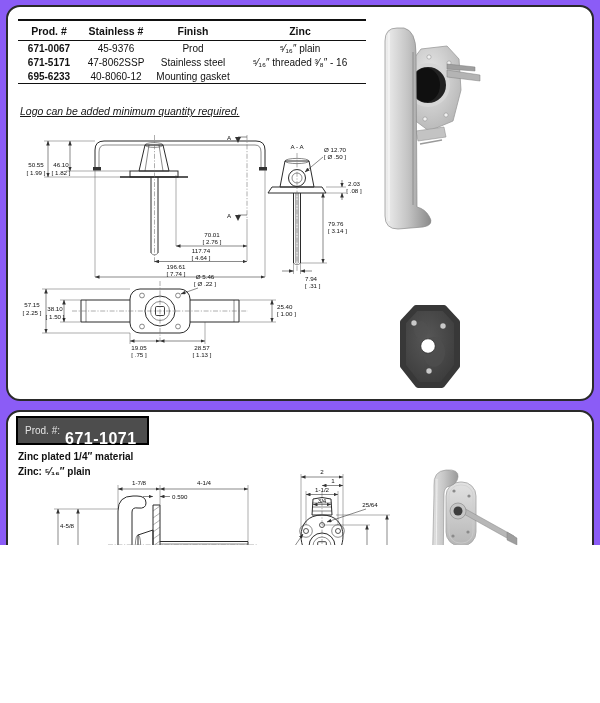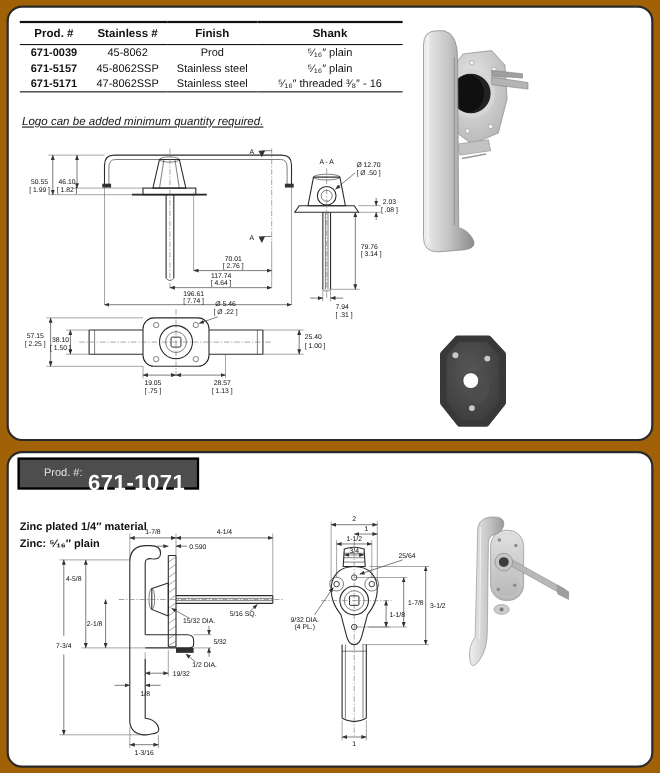--- a/index.html
+++ b/index.html
@@ -1,36 +1,36 @@
 <!DOCTYPE html>
 <html><head>
 <meta charset="utf-8">
 <style>
   * { margin:0; padding:0; box-sizing:border-box; }
   html,body { background:#fff; }
   body { font-family:"Liberation Sans","DejaVu Sans",sans-serif; color:#111; }
-  .page { position:relative; width:600px; height:703px; background:#a16207; overflow:hidden; }
+  .page { position:relative; width:600px; height:545px; background:#8b5cf6; overflow:hidden; }
   .panel { position:absolute; border:2px solid #2a2a2a; border-radius:14px; background:#fff; }
   .panel.top { left:6px; top:5px; width:588px; height:396px; }
   .panel.bottom { left:6px; top:410px; width:588px; height:288px; }
   .abs { position:absolute; }
 
   table.spec-table { position:absolute; left:18px; top:19px; width:348px; border-collapse:collapse;
     border-top:2.5px solid #111; border-bottom:1.5px solid #111; }
   table.spec-table th { font-size:10.5px; font-weight:bold; text-align:center; padding:4px 0 3px; border-bottom:1.5px solid #111; }
   table.spec-table td { font-size:10px; text-align:center; padding:1.5px 0; white-space:nowrap; }
   table.spec-table td.prod { font-weight:bold; }
 
   .note { position:absolute; left:20px; top:105px; font-style:italic; font-size:10.5px; color:#161616;text-decoration:underline; }
 
   .prod-box { position:absolute; left:16px; top:416px; height:29px; background:#4d4d4d; border:2px solid #000;
-    display:flex; align-items:center; gap:5px; padding:0 10px 0 22px; }
+    display:flex; align-items:center; gap:5px; padding:0 10px 0 7px; }
   .pb-prefix { color:#e3e3e3; font-size:10px; }
-  .pb-number { color:#fff; font-size:20px; font-weight:bold; letter-spacing:.5px;margin-top:17px; }
-  .spec { position:absolute; left:18px; font-size:10px; font-weight:bold; color:#101010;margin-top:23px; }
+  .pb-number { color:#fff; font-size:16px; font-weight:bold; letter-spacing:.5px;margin-top:17px; }
+  .spec { position:absolute; left:18px; font-size:10px; font-weight:bold; color:#101010; }
 
   
   .ol   { fill:none; stroke:#2b2b2b; stroke-width:1; }
   .thin { fill:none; stroke:#2b2b2b; stroke-width:0.55; }
   .cl   { fill:none; stroke:#6a6a6a; stroke-width:0.55; stroke-dasharray:5 1.6 1.2 1.6; }
   .dl   { fill:none; stroke:#3a3a3a; stroke-width:0.6; }
   .ext  { fill:none; stroke:#4a4a4a; stroke-width:0.45; }
   text.lbl { font-size:6.2px; fill:#101010; text-anchor:middle; font-family:"Liberation Sans","DejaVu Sans",sans-serif; }
   text.lbls { text-anchor:start; }
 </style>
@@ -47,41 +47,41 @@
         <col style="width:62px">
         <col style="width:72px">
         <col style="width:82px">
         <col style="width:132px">
       </colgroup>
     <thead>
       <tr>
         <th>Prod. #</th>
         <th>Stainless #</th>
         <th>Finish</th>
-        <th>Shank</th>
+        <th>Zinc</th>
       </tr>
     </thead>
     <tbody>
       <tr>
-        <td class="prod">671-0039</td>
-        <td>45-8062</td>
+        <td class="prod">671-0067</td>
+        <td>45-9376</td>
         <td>Prod</td>
-        <td>⁵⁄₁₆″ plain</td>
-      </tr>
-      <tr>
-        <td class="prod">671-5157</td>
-        <td>45-8062SSP</td>
-        <td>Stainless steel</td>
         <td>⁵⁄₁₆″ plain</td>
       </tr>
       <tr>
         <td class="prod">671-5171</td>
         <td>47-8062SSP</td>
         <td>Stainless steel</td>
         <td>⁵⁄₁₆″ threaded ³⁄₈″ - 16</td>
+      </tr>
+      <tr>
+        <td class="prod">695-6233</td>
+        <td>40-8060-12</td>
+        <td>Mounting gasket</td>
+        <td></td>
       </tr>
     </tbody>
   </table>
 
   <p class="note">Logo can be added minimum quantity required.</p>
 
   <svg class="abs" style="left:8px;top:123px" width="360" height="276" viewBox="0 0 360 276">
     <defs>
       <marker id="m1" viewBox="0 0 8 6" refX="7.5" refY="3" markerWidth="8" markerHeight="6" orient="auto-start-reverse">
         <path d="M0,0L8,3L0,6Z" fill="#333"></path>

